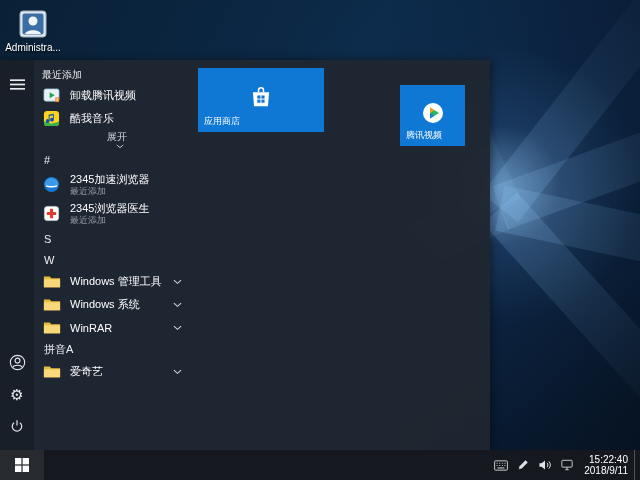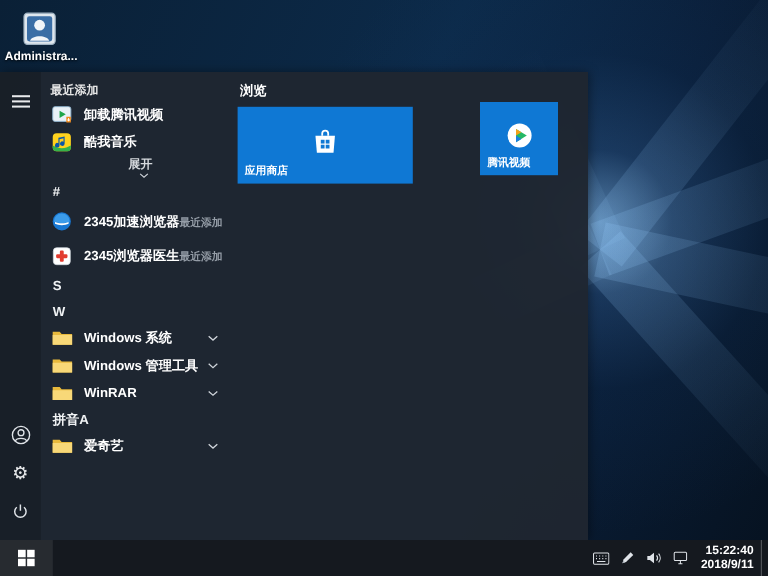--- a/index.html
+++ b/index.html
@@ -1,17 +1,17 @@
 <!DOCTYPE html>
 <html><head>
 <meta charset="utf-8">
 <style>
   html,body{margin:0;padding:0;}
   body{font-family:"Liberation Sans","DejaVu Sans",sans-serif;}
-  .screen{position:relative;width:640px;height:480px;overflow:hidden;background:#ec4899;font-weight:bold;}
+  .screen{position:relative;width:640px;height:480px;overflow:hidden;background:#ec4899;}
 
   
   .wallpaper{position:absolute;inset:0;
     background:
       radial-gradient(circle at 500px 185px, rgba(140,200,255,.55) 0, rgba(70,130,200,.25) 60px, rgba(20,60,110,.15) 140px, transparent 260px),
       linear-gradient(115deg,#0a2036 0%,#0c2a49 45%,#0a1e38 70%,#061220 100%);}
   .beam{position:absolute;left:500px;top:185px;height:46px;width:300px;transform-origin:0 50%;
     background:linear-gradient(90deg,rgba(150,205,255,.20),rgba(150,205,255,.05) 60%,transparent);}
   .beam.b1{transform:rotate(-52deg);}
   .beam.b2{transform:rotate(-20deg);}
@@ -37,33 +37,33 @@
   .gear-glyph{color:#e8eaec;font-size:15px;line-height:15px;}
 
   .app-list{width:158px;padding:6px 0 0 2px;box-sizing:border-box;overflow:hidden;color:#fff;}
   .row{display:flex;align-items:center;height:23px;padding-left:6px;}
   .row .ic{width:19px;height:17px;margin-right:9px;flex:0 0 auto;display:flex;align-items:center;justify-content:center;}
   .row .lbl{font-size:11px;white-space:nowrap;}
   .row.header{height:21px;font-size:11px;color:#f0f2f4;}
   .row.header span{padding-left:2px;}
   .row.small-header{height:18px;font-size:10px;color:#e8e8e8;}
   .row.two{height:29px;}
-  .row .col{display:flex;line-height:12px;}
+  .row .col{display:flex;flex-direction:column;line-height:12px;}
   .row .sub{font-size:9px;color:#949ca6;}
   .row .chev{margin-left:auto;margin-right:10px;}
   .row.expand{height:19px;font-size:10px;color:#d5d9dd;flex-direction:column;}
   .row.expand svg{margin-left:5px;}
 
   
   .tiles{position:relative;flex:1;}
   .tile-group-label{position:absolute;left:8px;top:8px;font-size:11px;color:#fff;}
   .tile{position:absolute;background:#0f78d4;color:#fff;cursor:default;}
   .tile .t-ic{position:absolute;left:50%;top:46%;transform:translate(-50%,-50%);}
   .tile .t-lbl{position:absolute;left:6px;bottom:4px;font-size:9px;}
-  .tile.wide{left:6px;top:29px;width:146px;height:64px;}
+  .tile.wide{left:6px;top:8px;width:126px;height:64px;}
   .tile.med{left:208px;top:25px;width:65px;height:61px;}
 
   
   .taskbar{position:absolute;left:0;bottom:0;width:640px;height:30px;background:#15191f;display:flex;align-items:center;z-index:5;}
   .start-btn{width:44px;height:30px;display:flex;align-items:center;justify-content:center;background:rgba(255,255,255,.08);}
   .tray{margin-left:auto;display:flex;align-items:center;height:30px;}
   .tray .tic{width:16px;height:16px;display:flex;align-items:center;justify-content:center;margin:0 3px;}
   .clock{text-align:right;font-size:10px;line-height:11px;color:#fff;margin:0 6px 0 6px;}
   .show-desktop{width:5px;height:30px;border-left:1px solid rgba(255,255,255,.25);}
 
@@ -211,34 +211,34 @@
       </div>
 
 
       <div class="row">
         <span class="ic">
           <svg viewBox="0 0 20 16" width="18" height="15">
               <path d="M1 2.5h6.5l1.8 2H19v10H1z" fill="#e8b93c"></path>
               <path d="M1 5.5h18v9H1z" fill="#f8d878"></path>
             </svg>
         </span>
-        <span class="lbl">Windows 系统</span>
+        <span class="lbl">Windows 管理工具</span>
         <svg class="chev" viewBox="0 0 10 6" width="9" height="6" fill="none" stroke="#cfd4da" stroke-width="1.2">
             <path d="M1 1l4 3.5L9 1"></path>
           </svg>
       </div>
 
       <div class="row">
         <span class="ic">
           <svg viewBox="0 0 20 16" width="18" height="15">
               <path d="M1 2.5h6.5l1.8 2H19v10H1z" fill="#e8b93c"></path>
               <path d="M1 5.5h18v9H1z" fill="#f8d878"></path>
             </svg>
         </span>
-        <span class="lbl">Windows 管理工具</span>
+        <span class="lbl">Windows 系统</span>
         <svg class="chev" viewBox="0 0 10 6" width="9" height="6" fill="none" stroke="#cfd4da" stroke-width="1.2">
             <path d="M1 1l4 3.5L9 1"></path>
           </svg>
       </div>
 
       <div class="row">
         <span class="ic">
           <svg viewBox="0 0 20 16" width="18" height="15">
               <path d="M1 2.5h6.5l1.8 2H19v10H1z" fill="#e8b93c"></path>
               <path d="M1 5.5h18v9H1z" fill="#f8d878"></path>

